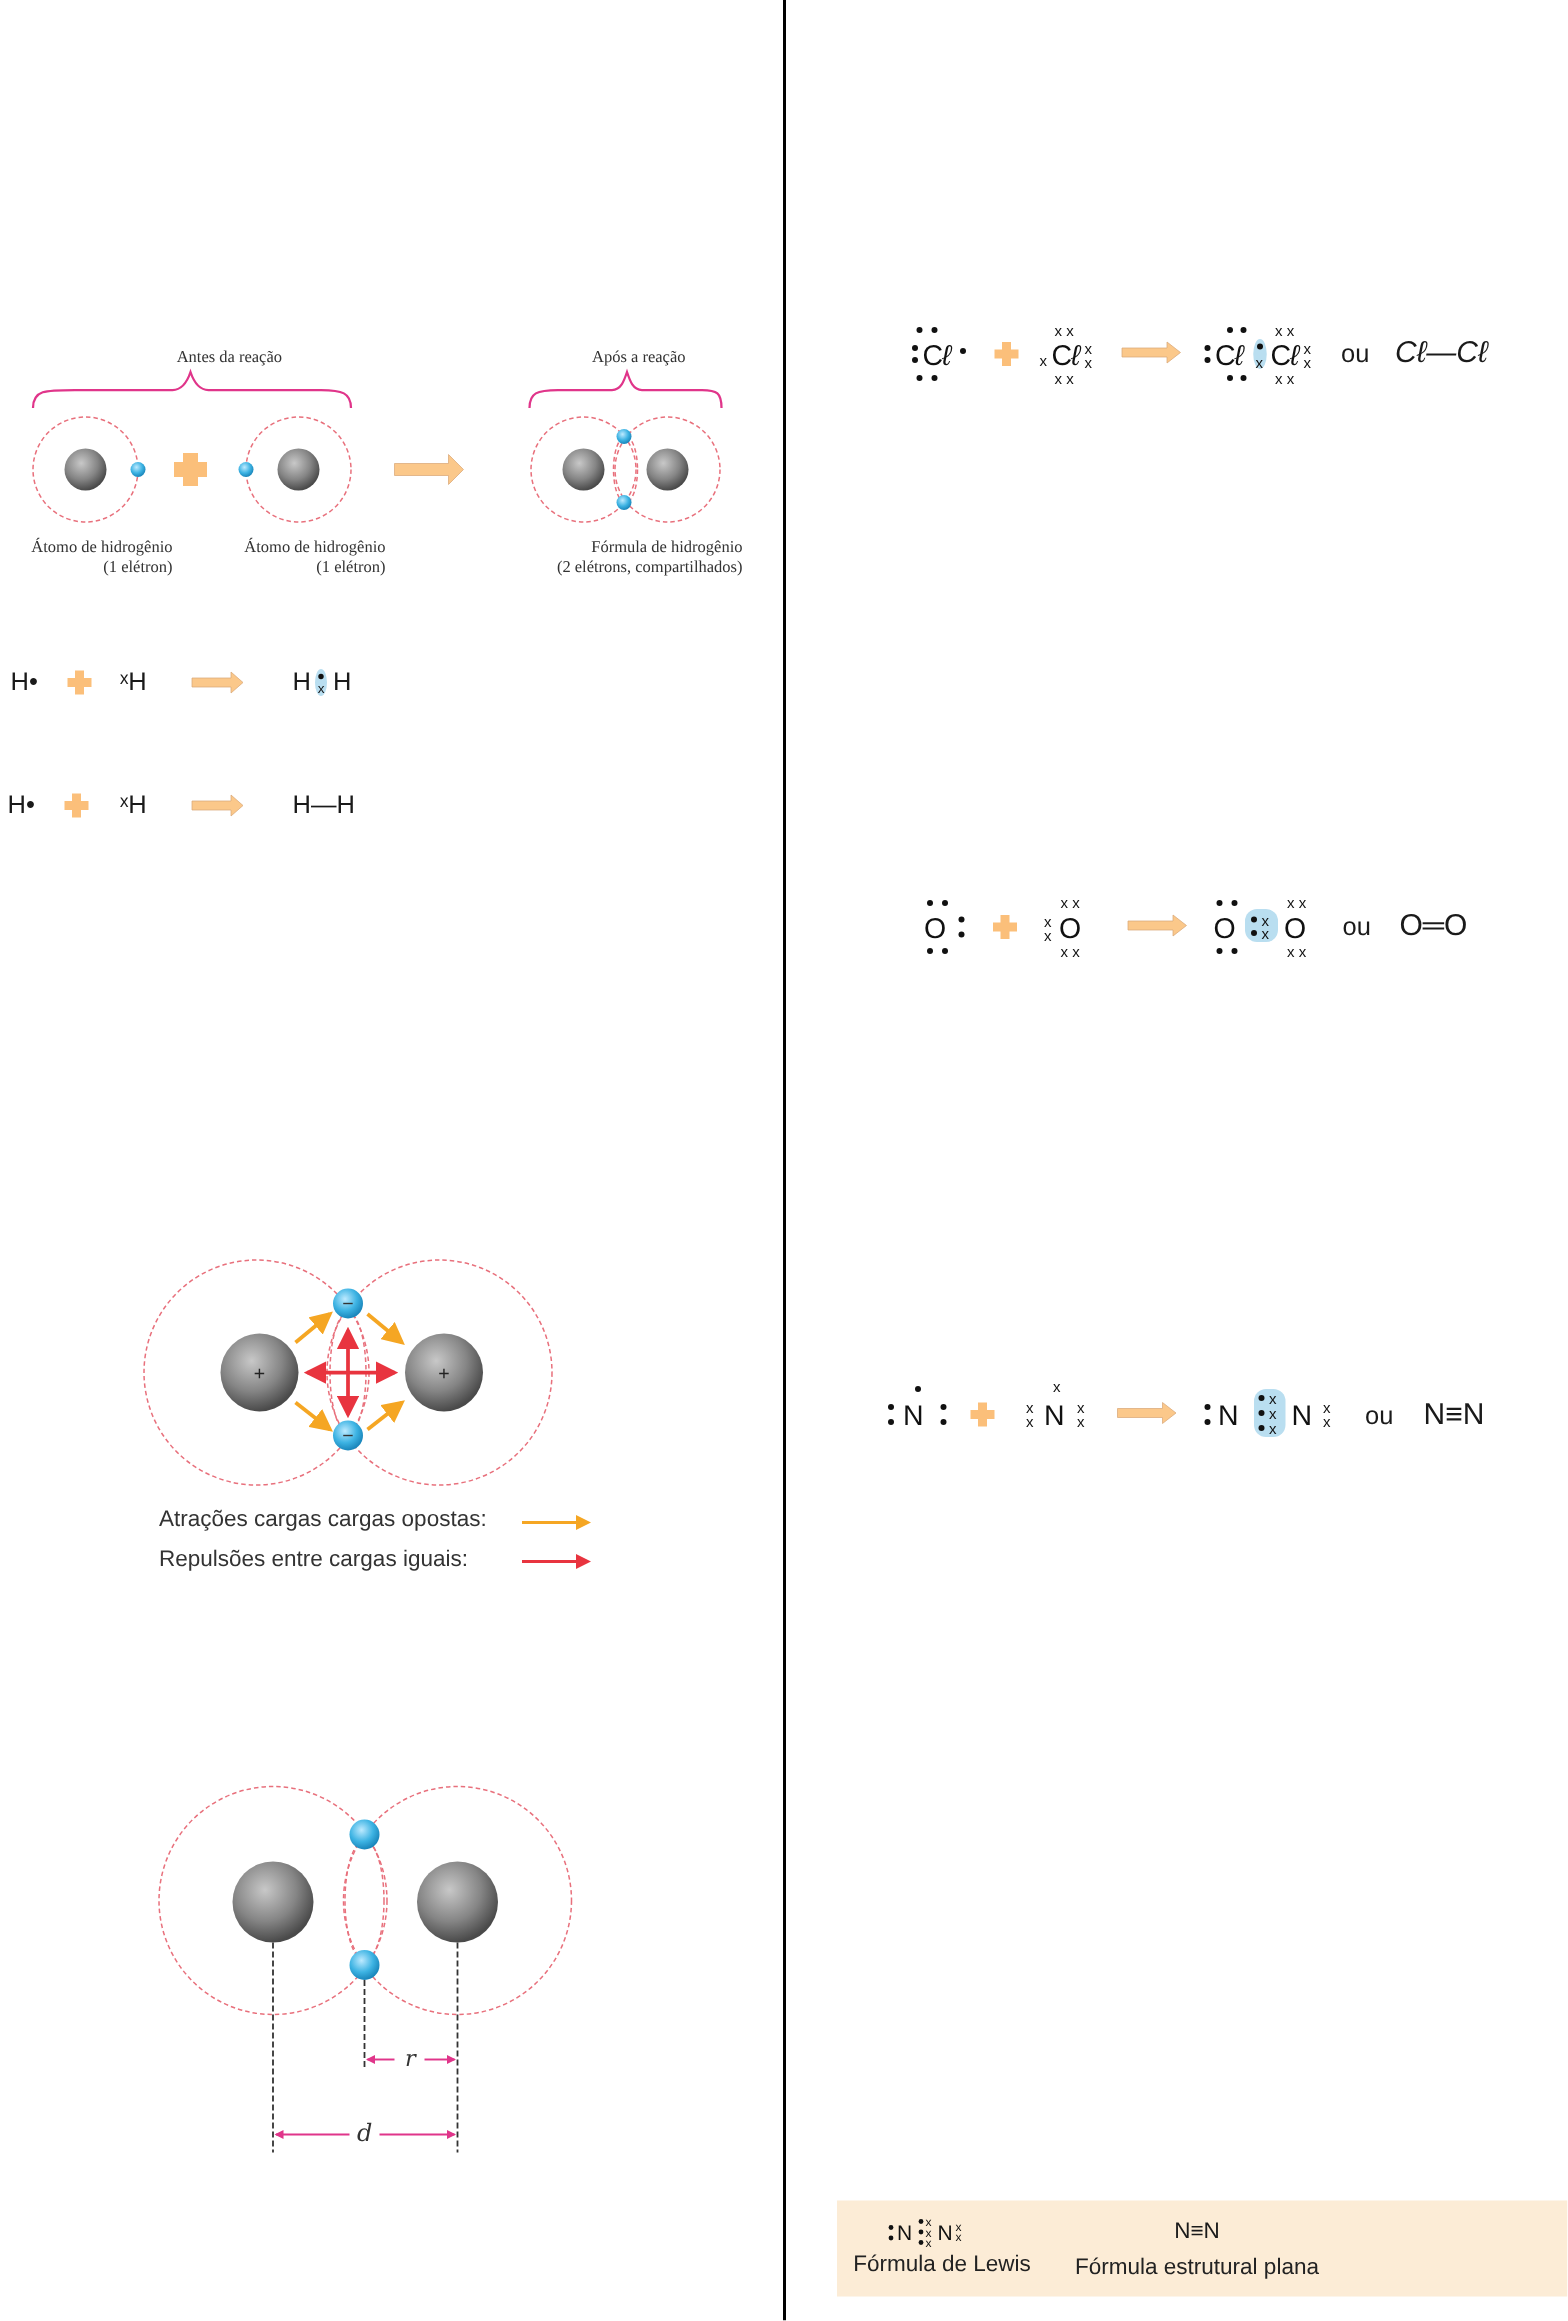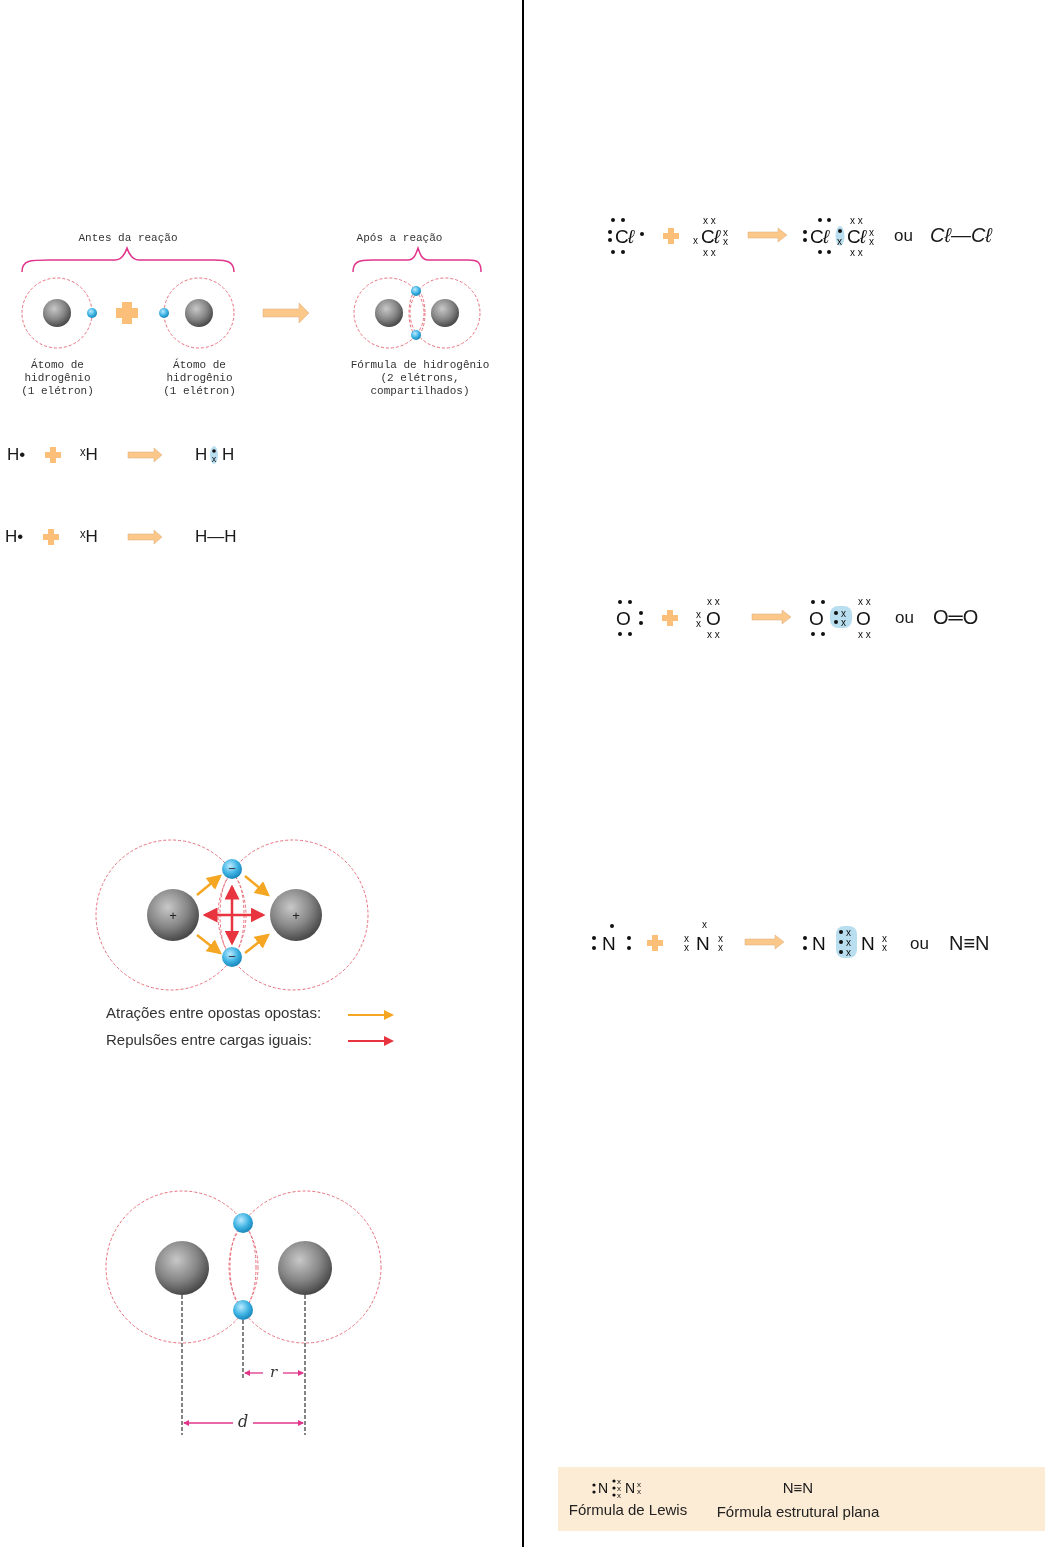--- a/index.html
+++ b/index.html
@@ -1,21 +1,21 @@
 <!DOCTYPE html>
 <html><head>
   <meta charset="utf-8">
   <style>
     html, body { margin:0; padding:0; background:#ffffff; }
     body { width:1045px; height:1547px; position:relative; overflow:hidden;
            font-family:"Liberation Sans", sans-serif; color:#1a1a1a; }
     .divider { position:absolute; left:522px; top:0; width:2px; height:1547px; background:#000; }
     .abs { position:absolute; }
     svg { position:absolute; overflow:visible; }
-    .cap { font-family:Liberation Mono, monospace; font-size:11px; color:#333; text-align:center; line-height:13px; }
+    .cap { font-family:Liberation Serif, serif; font-size:11px; color:#333; text-align:right; line-height:13px; }
     .eq { font-family:"Liberation Sans", sans-serif; font-size:17px; color:#1a1a1a; }
     .legend { font-family:"Liberation Sans", sans-serif; font-size:15px; color:#333; }
     .ou { font-family:"Liberation Sans", sans-serif; font-size:17px; color:#1a1a1a; }
     .sym { font-family:"Liberation Sans", sans-serif; font-size:20px; color:#1a1a1a; }
     .tbl { position:absolute; left:558px; top:1467px; width:487px; height:64px; background:#fcecd6; }
     .tbl .col { position:absolute; top:0; height:64px; text-align:center; }
     .tbl .f { font-family:"Liberation Sans", sans-serif; font-size:15px; margin-top:12px; height:20px; }
     .tbl .l { font-family:"Liberation Sans", sans-serif; font-size:15px; color:#222; margin-top:4px; }
     .hl { fill:#b9def0; }
   </style>
@@ -267,21 +267,21 @@
     <text x="78" y="85" font-size="13" text-anchor="middle" fill="#222" font-family="Liberation Sans, sans-serif">+</text>
     <text x="201" y="85" font-size="13" text-anchor="middle" fill="#222" font-family="Liberation Sans, sans-serif">+</text>
 
     <line x1="110" y1="80" x2="168" y2="80" stroke="#e8343f" stroke-width="2.5" marker-start="url(#arS)" marker-end="url(#ar)"></line>
     <line x1="137" y1="52" x2="137" y2="108" stroke="#e8343f" stroke-width="2.5" marker-start="url(#arS)" marker-end="url(#ar)"></line>
     <circle cx="137" cy="34" r="10" fill="url(#elec2)"></circle>
     <circle cx="137" cy="122" r="10" fill="url(#elec2)"></circle>
     <text x="137" y="38" font-size="13" text-anchor="middle" fill="#333" font-family="Liberation Sans, sans-serif">−</text>
     <text x="137" y="126" font-size="13" text-anchor="middle" fill="#333" font-family="Liberation Sans, sans-serif">−</text>
   </svg>
-  <div class="abs legend" style="left:106px;top:1004px;">Atrações entre opostas opostas:</div>
+  <div class="abs legend" style="left:106px;top:1004px;">Atrações cargas cargas opostas:</div>
   <svg width="46" height="10" style="left:348px;top:1010px;">
       <line x1="0" y1="5" x2="38" y2="5" stroke="#f5a623" stroke-width="2"></line>
       <path d="M36,0 L46,5 L36,10 z" fill="#f5a623"></path>
     </svg>
   <div class="abs legend" style="left:106px;top:1031px;">Repulsões entre cargas iguais:</div>
   <svg width="46" height="10" style="left:348px;top:1036px;">
       <line x1="0" y1="5" x2="38" y2="5" stroke="#e8343f" stroke-width="2"></line>
       <path d="M36,0 L46,5 L36,10 z" fill="#e8343f"></path>
     </svg>
 </div>

